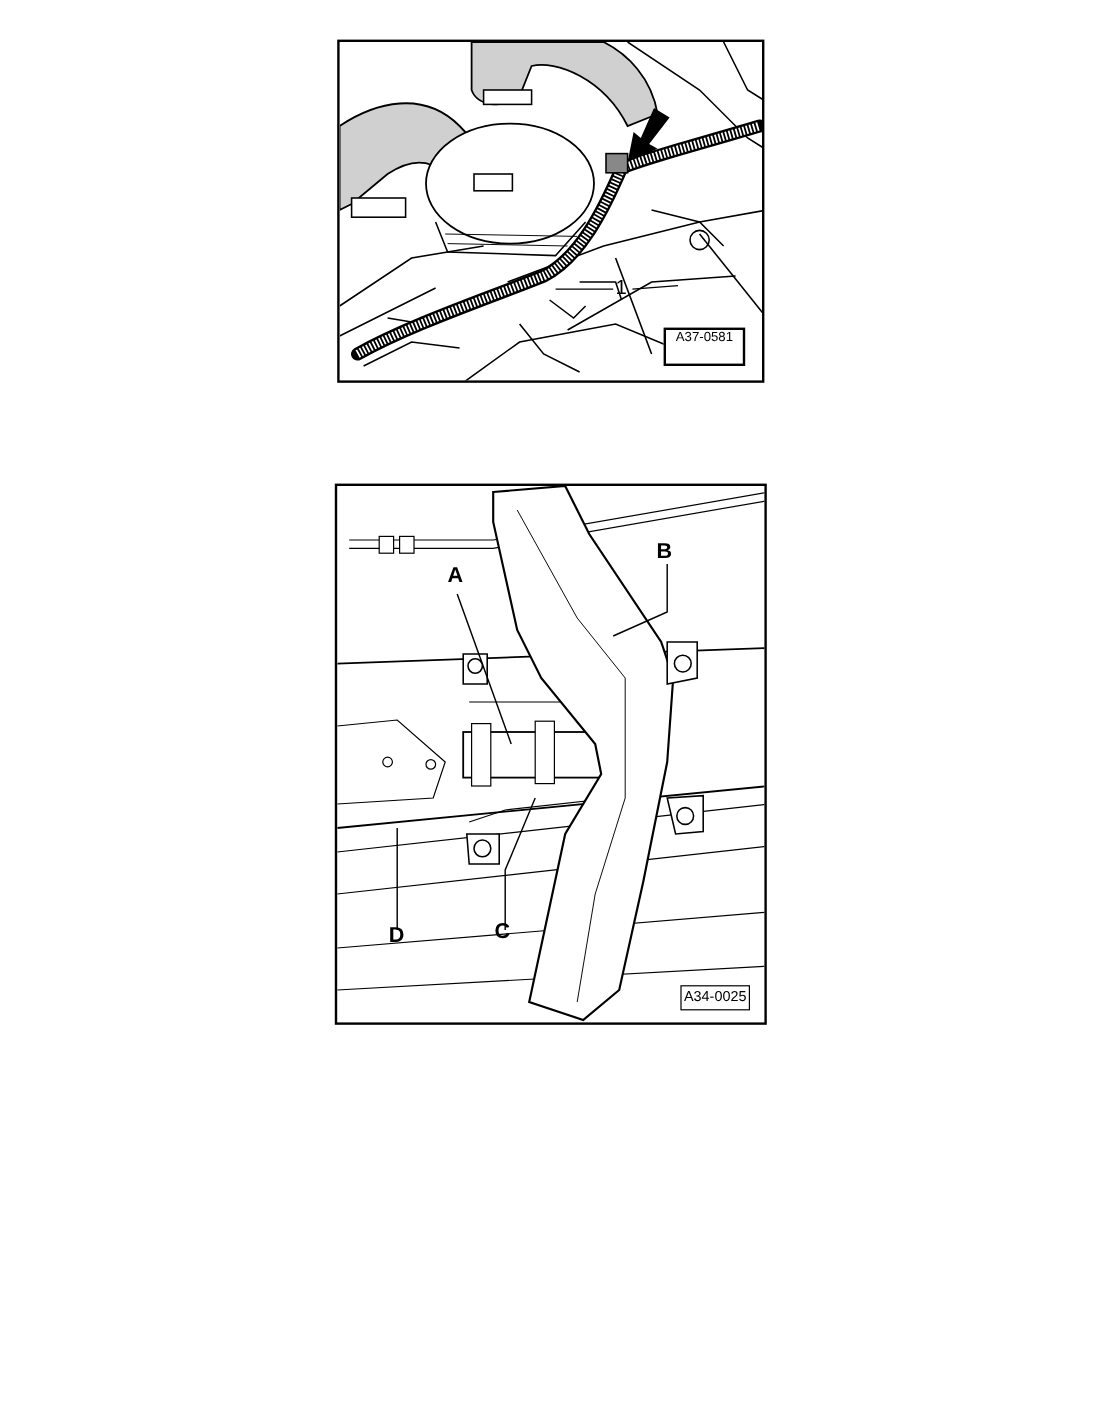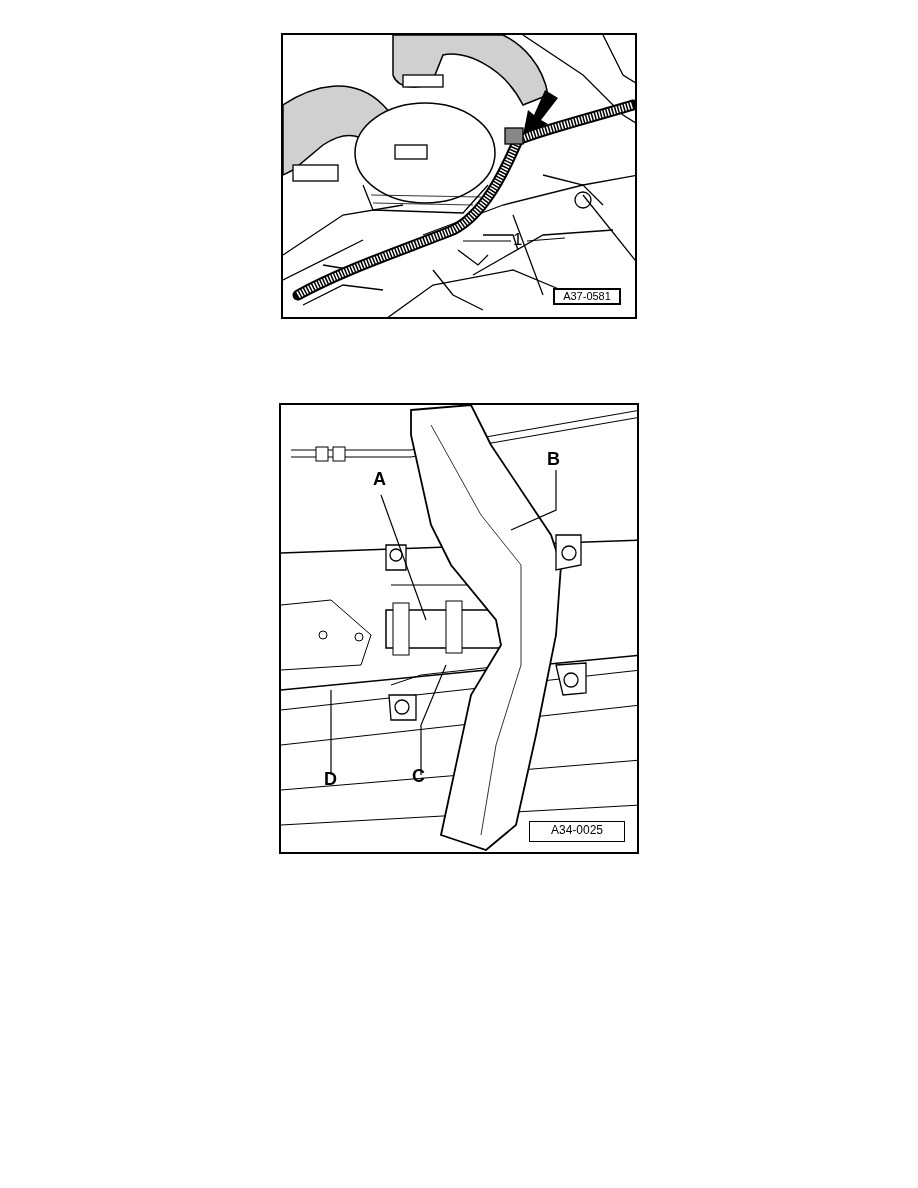--- a/index.html
+++ b/index.html
@@ -2,22 +2,22 @@
 <html><head>
 <meta charset="utf-8">
 <style>
   html, body { margin:0; padding:0; background:#ffffff; }
   body { width:918px; height:1188px; position:relative; overflow:hidden; font-family:"Liberation Sans", sans-serif; }
   .figure { position:absolute; border:2px solid #000; background:#fff; overflow:hidden; box-sizing:border-box; }
   #fig1 { left:281px; top:33px; width:356px; height:286px; }
   #fig2 { left:279px; top:403px; width:360px; height:451px; }
   .figure svg { position:absolute; left:0; top:0; }
   .ref { position:absolute; border:2px solid #000; background:#fff; font-size:11px; color:#000; text-align:center; box-sizing:border-box; }
-  #fig1 .ref { right:14px; bottom:12px; width:68px; height:17px; line-height:13px; }
-  #fig2 .ref { right:12px; bottom:10px; width:96px; height:21px; line-height:17px; font-size:12px; border-width:1.5px; }
+  #fig1 .ref { right:14px; bottom:12px; width:68px; height:32px; line-height:13px; }
+  #fig2 .ref { right:12px; bottom:10px; width:58px; height:21px; line-height:17px; font-size:12px; border-width:1.5px; }
   .callout { position:absolute; font-weight:bold; font-size:18px; color:#000; }
   .callout.num { font-weight:normal; font-size:17px; }
 </style>
 </head>
 <body>
 
 <div class="figure" id="fig1">
   <svg width="356" height="286" viewBox="0 0 356 286">
     <g fill="none" stroke="#000" stroke-width="1.3">
 

